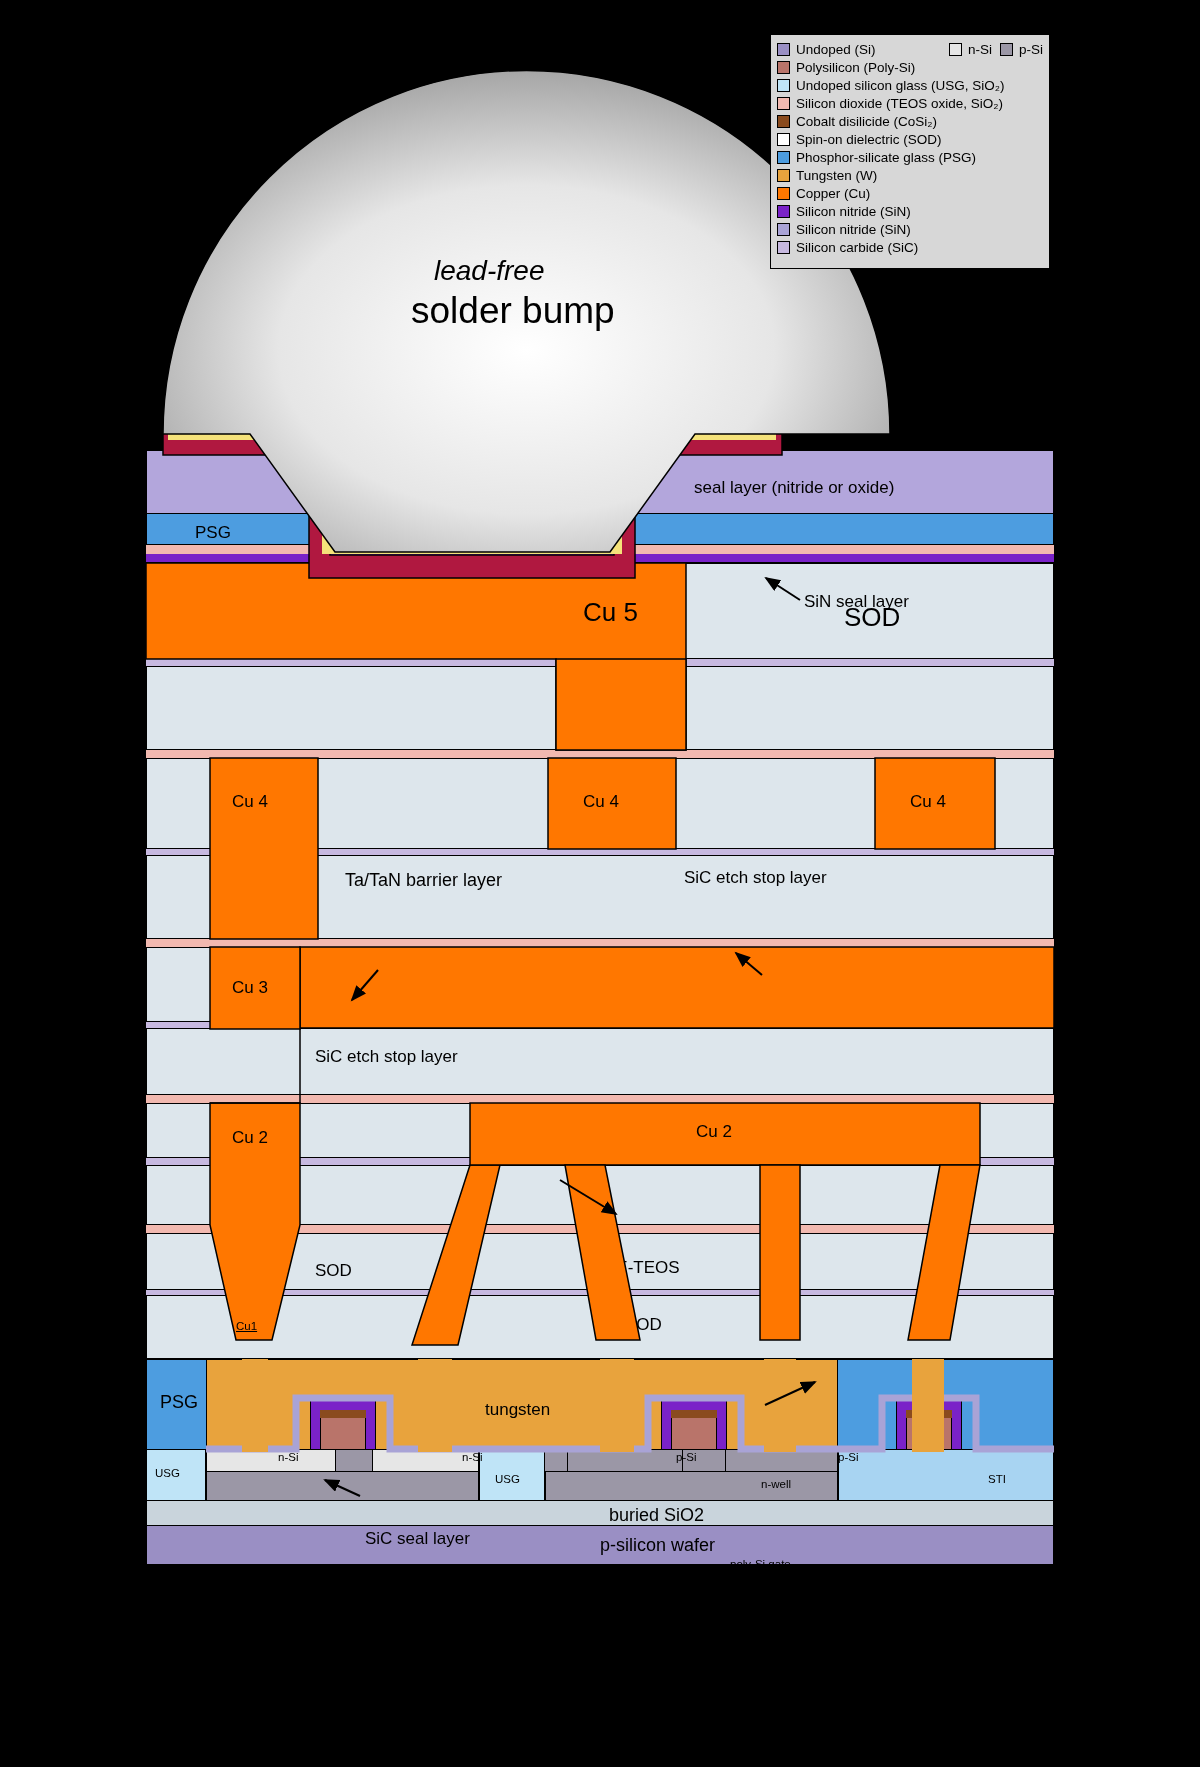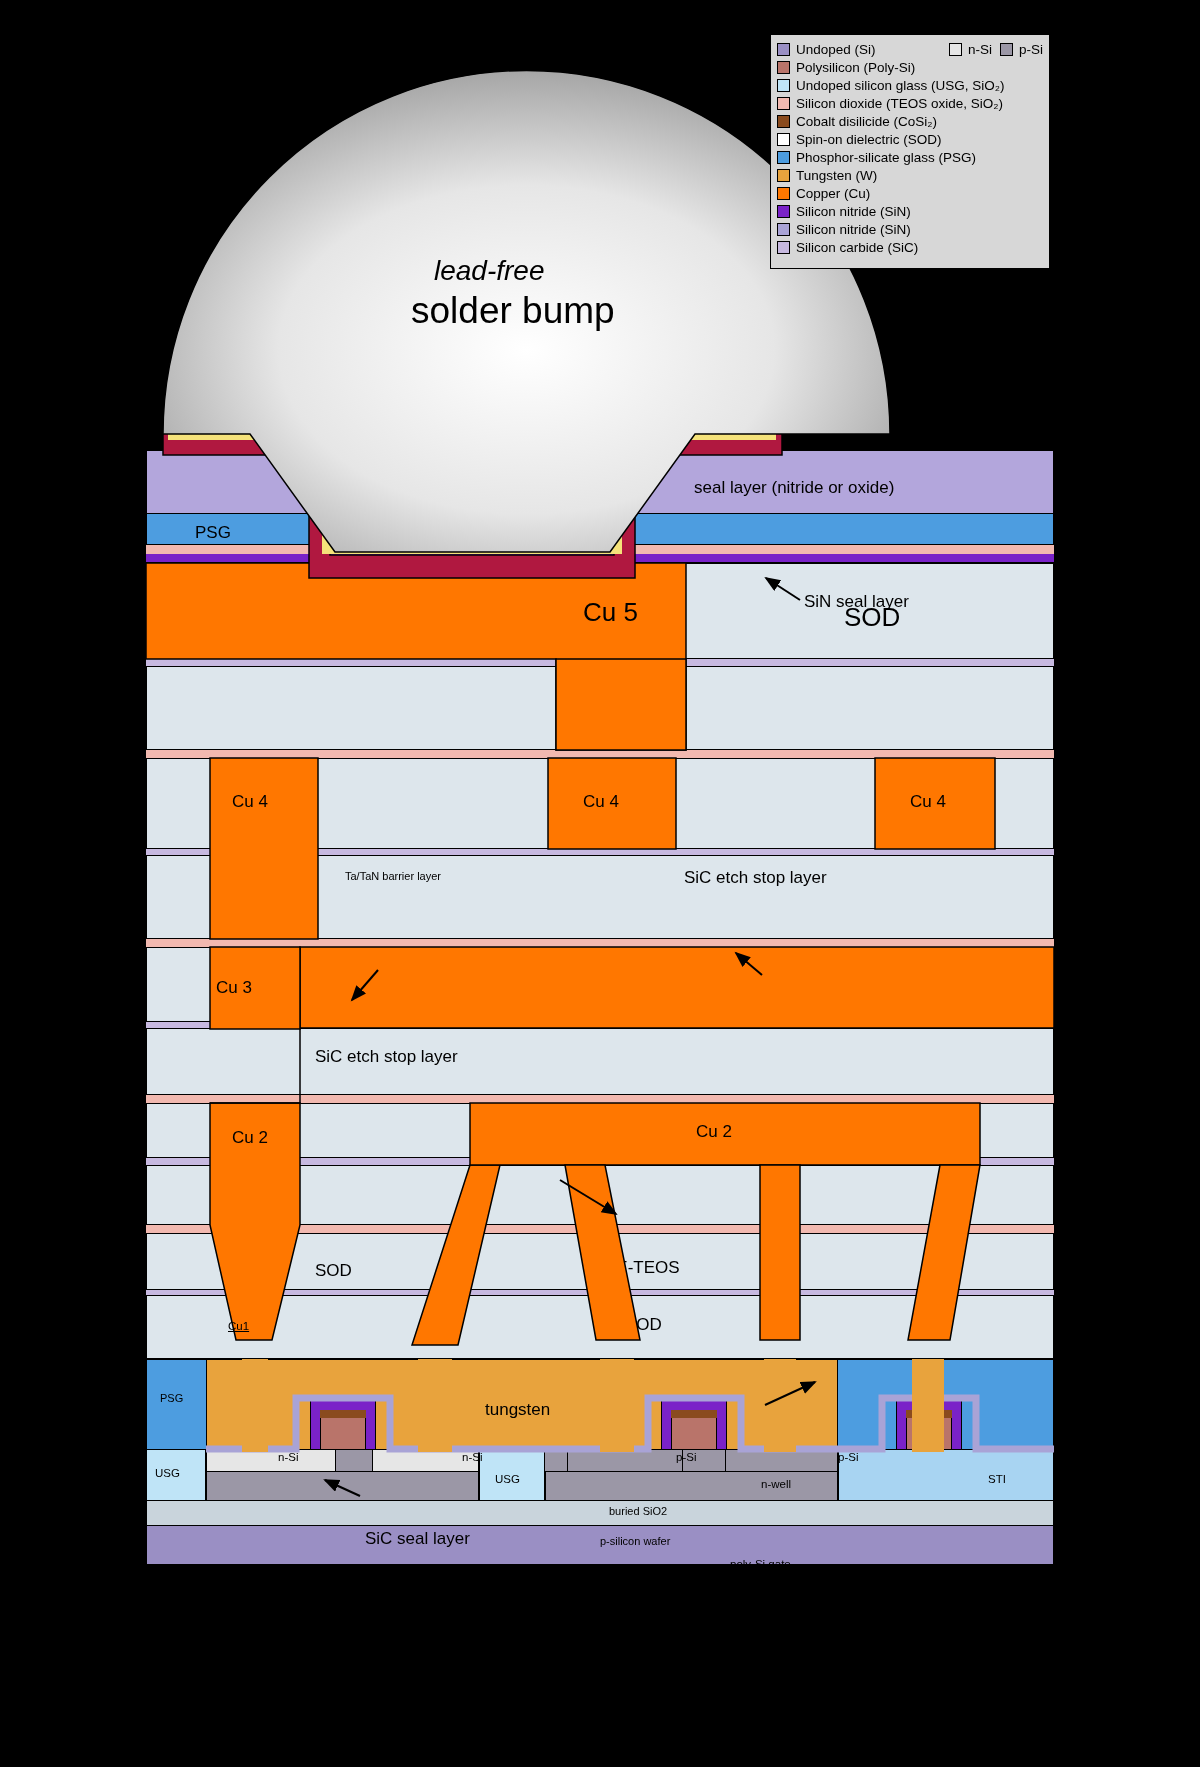--- a/index.html
+++ b/index.html
@@ -12,21 +12,21 @@
           background:#d7d7d7;border:1px solid #000;box-sizing:border-box;padding:5px 6px;}
   .lg-row{display:flex;align-items:center;height:18px;font-size:13.5px;}
   .sw{width:13px;height:13px;border:1px solid #000;margin-right:6px;box-sizing:border-box;flex:none;}
   .lg-right{position:absolute;right:6px;top:5px;display:flex;align-items:center;height:18px;font-size:13.5px;}
   .lg-right .sw{margin-left:8px;}
 
   
   .box{position:absolute;box-sizing:border-box;border:1px solid #000;}
   .nb{border:none;}
   .lbl{position:absolute;font-size:17px;color:#000;white-space:nowrap;}
-  .lbl.sm{font-size:11px;}
+  .lbl.sm{font-size:18px;}
   .lbl.xs{font-size:11.5px;}
   .lbl.big{font-size:26px;}
   svg.ovl{position:absolute;left:0;top:0;width:1200px;height:1767px;pointer-events:none;}
 </style>
 </head>
 <body>
 
 <div id="stage">
 
   <div class="box" style="left:146px;top:1525px;width:908px;height:40px;background:#9a8fc4;"></div>
@@ -109,36 +109,36 @@
 
     <path d="M236,1340 L272,1340 L300,1225 L300,1103 L210,1103 L210,1225 Z" fill="#ff7700" stroke="#000" stroke-width="1.5"></path>
 
     <path d="M412,1345 L458,1345 L500,1165 L470,1165 Z" fill="#ff7700" stroke="#000" stroke-width="1.5"></path>
 
     <path d="M470,1165 L565,1165 L565,1165 L980,1165 L980,1103 L470,1103 Z" fill="#ff7700" stroke="#000" stroke-width="1.5"></path>
     <path d="M565,1165 L596,1340 L640,1340 L605,1165 Z" fill="#ff7700" stroke="#000" stroke-width="1.5"></path>
     <path d="M760,1165 L760,1340 L800,1340 L800,1165 Z" fill="#ff7700" stroke="#000" stroke-width="1.5"></path>
     <path d="M940,1165 L908,1340 L950,1340 L980,1165 Z" fill="#ff7700" stroke="#000" stroke-width="1.5"></path>
   </svg>
-  <div class="lbl xs" style="left:228px;top:1320px;text-decoration:underline;">Cu1</div>
+  <div class="lbl xs" style="left:236px;top:1320px;text-decoration:underline;">Cu1</div>
   <div class="lbl" style="left:232px;top:1128px;">Cu 2</div>
   <div class="lbl" style="left:696px;top:1122px;">Cu 2</div>
 
   <div class="box" style="left:146px;top:1028px;width:908px;height:67px;background:#dde6ec;"></div>
   <div class="lbl" style="left:315px;top:1047px;">SiC etch stop layer</div>
   <div class="box nb" style="left:146px;top:1021px;width:908px;height:8px;background:#c7b9e0;border-top:1px solid #000;border-bottom:1px solid #000;"></div>
 
   <div class="box" style="left:146px;top:947px;width:908px;height:75px;background:#dde6ec;"></div>
   <div class="box nb" style="left:146px;top:938px;width:908px;height:10px;background:#f2b9b0;border-top:1px solid #000;border-bottom:1px solid #000;"></div>
 
   <svg class="ovl">
     <path d="M210,1103 L300,1103 L300,947 L1054,947 L1054,1028 L300,1028 L300,1103 L210,1103 Z" fill="#ff7700" stroke="#000" stroke-width="1.5"></path>
     <rect x="210" y="947" width="90" height="82" fill="#ff7700" stroke="#000" stroke-width="1.5"></rect>
   </svg>
-  <div class="lbl" style="left:216px;top:978px;">Cu 3</div>
+  <div class="lbl" style="left:232px;top:978px;">Cu 3</div>
 
   <div class="box" style="left:146px;top:855px;width:908px;height:84px;background:#dde6ec;"></div>
   <div class="lbl sm" style="left:345px;top:870px;">Ta/TaN barrier layer</div>
   <div class="lbl" style="left:684px;top:868px;">SiC etch stop layer</div>
   <div class="box nb" style="left:146px;top:848px;width:908px;height:8px;background:#c7b9e0;border-top:1px solid #000;border-bottom:1px solid #000;"></div>
 
   <div class="box" style="left:146px;top:758px;width:908px;height:91px;background:#dde6ec;"></div>
   <div class="box nb" style="left:146px;top:749px;width:908px;height:10px;background:#f2b9b0;border-top:1px solid #000;border-bottom:1px solid #000;"></div>
 
   <svg class="ovl">

